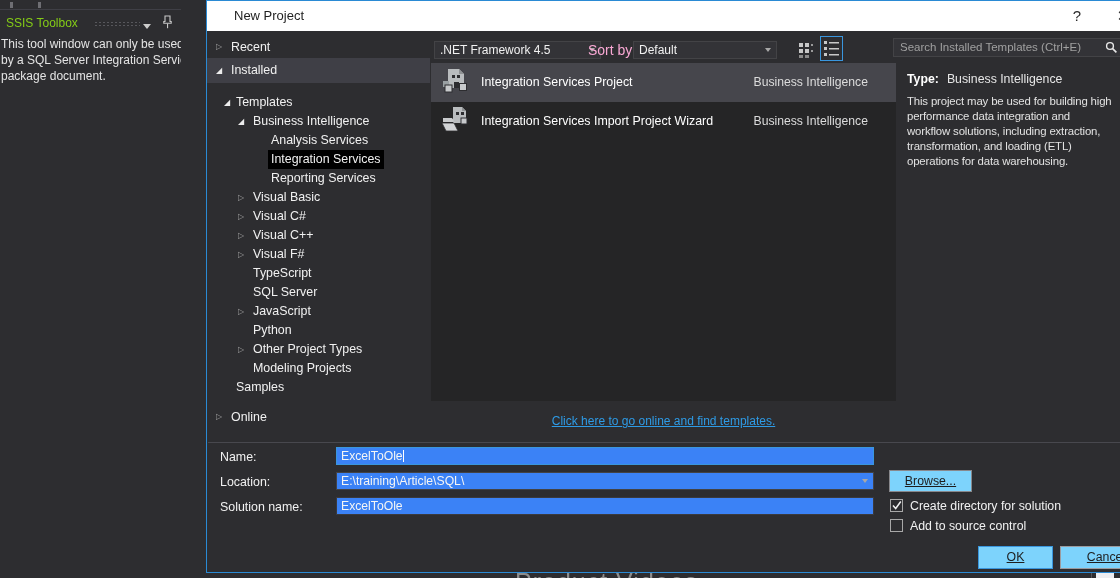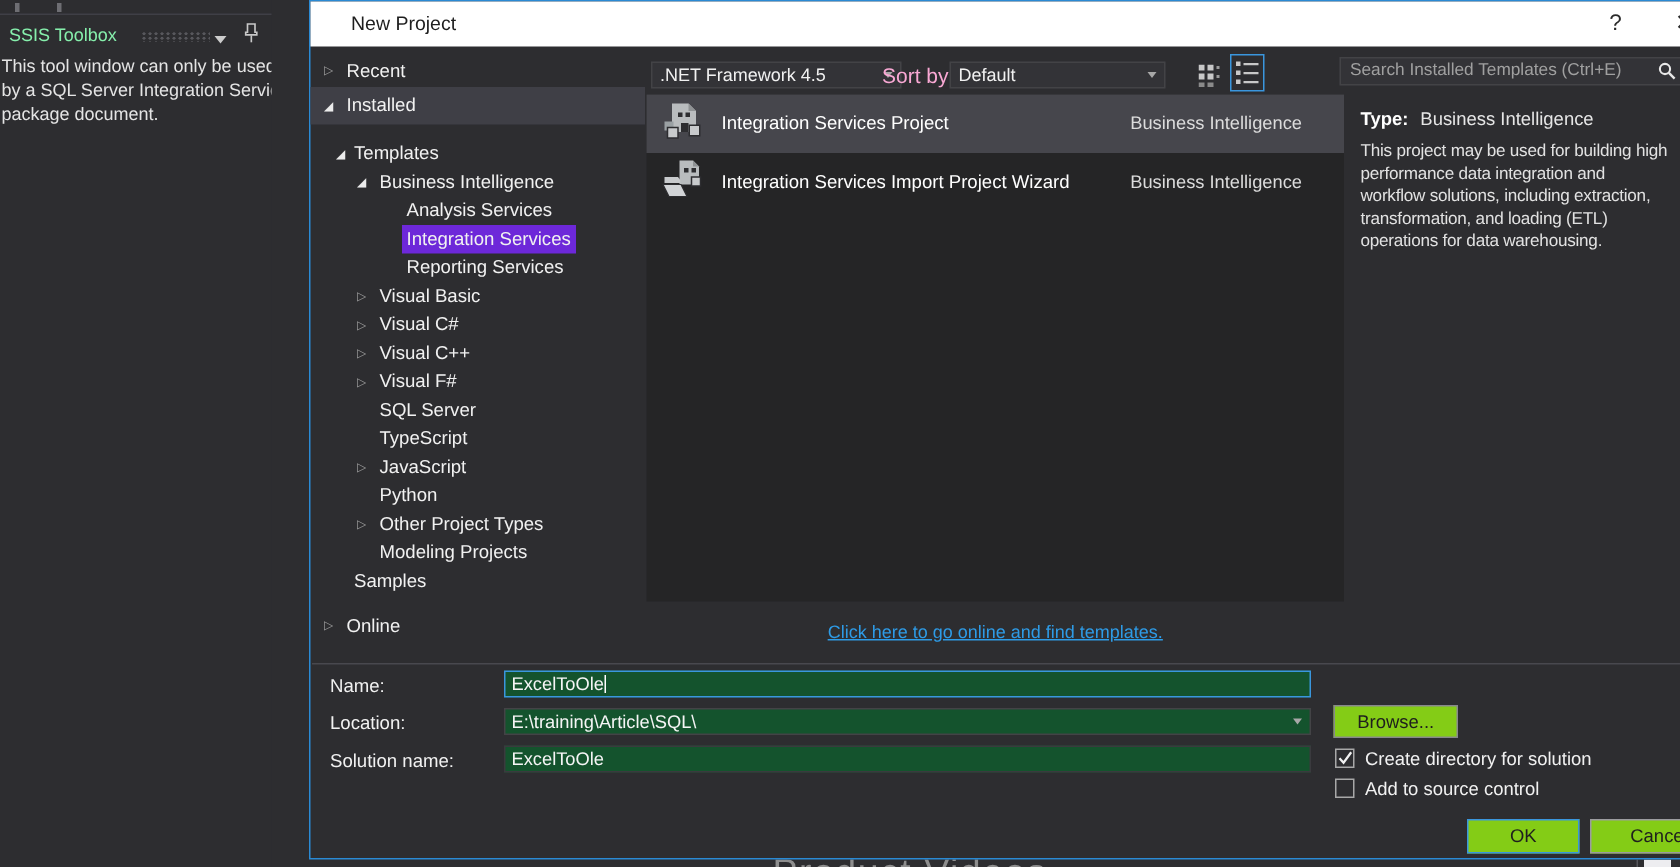--- a/index.html
+++ b/index.html
@@ -3,21 +3,21 @@
 <meta charset="utf-8">
 <style>
   * { margin:0; padding:0; box-sizing:border-box; }
   html,body { width:1120px; height:578px; overflow:hidden; }
   body { position:relative; background:#2d2d30; font-family:"Liberation Sans",sans-serif; font-size:12px; color:#f1f1f1; }
 
   
   #bg-left { position:absolute; left:0; top:0; width:181px; height:578px; background:#2d2d30; }
   .bg-topstrip { position:absolute; left:0; top:0; width:181px; height:10px; border-bottom:1px solid #3f3f46; }
   .bg-mark { position:absolute; top:2px; width:3px; height:6px; background:#6e6e73; }
-  #ssis-title { position:absolute; left:6px; top:16px; font-size:12px; color:#86efac; }
+  #ssis-title { position:absolute; left:6px; top:16px; font-size:12px; color:#84cc16; }
   #ssis-grip { position:absolute; left:94px; top:21px; width:46px; height:7px;
     background-image:radial-gradient(#57575c 1px, transparent 1.2px); background-size:4px 3px; }
   #ssis-chevron { position:absolute; left:143px; top:24px; width:0; height:0;
     border-left:4px solid transparent; border-right:4px solid transparent; border-top:5px solid #cccccc; }
   #ssis-pin { position:absolute; left:162px; top:15px; }
   #ssis-text { position:absolute; left:1px; top:36px; width:180px; overflow:hidden; }
   #ssis-text div { white-space:nowrap; height:16px; line-height:16px; color:#e4e4e4; font-size:12px; }
 
   #product-videos { position:absolute; left:515px; top:568px; font-size:25px; color:#8e8e8e; letter-spacing:1px; }
   #bg-scroll-line { position:absolute; left:1091px; top:573px; width:1px; height:5px; background:#55555a; }
@@ -34,21 +34,21 @@
   #nav { position:absolute; left:0; top:30px; width:223px; height:410px; padding-top:5px; }
   .nav-row { position:relative; height:22px; line-height:22px; }
   .nav-row.selected { height:25px; line-height:25px; background:#3f3f46; }
   .nav-row .arrow { position:absolute; left:9px; top:0; height:100%; display:flex; align-items:center; font-size:8px; }
   .nav-row .lbl { position:absolute; left:24px; font-size:12.4px; }
   #tree { margin-top:10px; }
   .tree-row { position:relative; height:19px; line-height:19px; }
   .tree-row .arrow { position:absolute; top:0; height:19px; display:flex; align-items:center; font-size:8px; }
   .tree-row .lbl { position:absolute; top:0; line-height:19px; font-size:12.4px; white-space:nowrap; }
   .lvl1 .arrow { left:17px; } .lvl2 .arrow { left:31px; } .lvl1 .lbl { left:29px; } .lvl2 .lbl { left:46px; } .lvl3 .lbl { left:64px; }
-  .lbl.sel { left:61px !important; padding:0 3px; background:#6d28d9; }
+  .lbl.sel { left:61px !important; padding:0 3px; background:#000000; }
   .arrow.expanded { color:#ececec; }
   .arrow.collapsed { color:#9e9e9e; }
   #online-row { margin-top:9px; }
 
   
   .combo { position:absolute; height:18px; background:#333337; border:1px solid #434346; color:#f1f1f1; font-size:12px; line-height:16px; padding-left:5px; }
   .combo .carrow { position:absolute; right:5px; top:6px; width:0; height:0; border-left:3.5px solid transparent; border-right:3.5px solid transparent; border-top:4px solid #a8a8a8; }
   #combo-framework { left:227px; top:40px; width:167px; }
   #sortby-label { position:absolute; left:381px; top:40px; line-height:18px; font-size:14px; color:#f9a8d4; }
   #combo-sort { left:426px; top:40px; width:144px; }
@@ -73,28 +73,28 @@
   
   #desc-type { position:absolute; left:700px; top:71px; font-size:12.3px; }
   #desc-type .t { font-weight:bold; color:#ffffff; }
   #desc-type .v { color:#e6e6e6; margin-left:8px; font-weight:normal; }
   #desc-body { position:absolute; left:700px; top:93px; width:245px; font-size:11.4px; line-height:15px; color:#e2e2e2; white-space:pre-line; letter-spacing:-0.15px; }
 
   
   #form-sep { position:absolute; left:1px; top:441px; width:937px; height:1px; background:#48484e; }
   .form-label { position:absolute; left:13px; font-size:12.4px; color:#f1f1f1; line-height:16px; }
   #name-label { top:448px; } #location-label { top:473px; } #solution-label { top:498px; }
-  .field { position:absolute; left:129px; width:538px; height:18px; background:#14532d; color:#f5f5f5; font-size:12.2px; line-height:16px; padding-left:4px; }
+  .field { position:absolute; left:129px; width:538px; height:18px; background:#3b82f6; color:#f5f5f5; font-size:12.2px; line-height:16px; padding-left:4px; }
   #name-input { top:446px; border:1px solid #3a96dd; }
   #location-combo { top:471px; border:1px solid #434346; }
   #solution-input { top:496px; border:1px solid #3a3a3e; }
   .caret { display:inline-block; width:1px; height:12px; background:#ffffff; vertical-align:-2px; }
   #location-combo .carrow { position:absolute; right:5px; top:6px; width:0; height:0; border-left:3.5px solid transparent; border-right:3.5px solid transparent; border-top:4px solid #a8a8a8; }
 
-  .btn { position:absolute; background:#84cc16; color:#1e1e1e; font-size:12.3px; text-align:center; }
+  .btn { position:absolute; background:#7dd3fc; color:#1e1e1e; font-size:12.3px; text-align:center;text-decoration:underline; }
   #browse-btn { left:682px; top:469px; width:83px; height:22px; line-height:20px; border:1px solid #88888c; }
   #ok-btn { left:771px; top:545px; width:75px; height:23px; line-height:21px; border:1px solid #3a96dd; }
   #cancel-btn { left:853px; top:545px; width:92px; height:23px; line-height:21px; border:1px solid #9b9b9f; }
 
   .cb-box { position:absolute; left:683px; width:13px; height:13px; background:#2d2d30; border:1px solid #a8a8a8; }
   #cb1-box { top:498px; } #cb2-box { top:518px; }
   .cb-box svg { position:absolute; left:0; top:0; }
   .cb-label { position:absolute; left:703px; font-size:12.3px; color:#f1f1f1; line-height:15px; }
   #cb1-label { top:498px; } #cb2-label { top:518px; }
 </style>
@@ -168,24 +168,24 @@
         </div>
         <div class="tree-row lvl2">
           <span class="arrow collapsed">▷</span>
           <span class="lbl">Visual C++</span>
         </div>
         <div class="tree-row lvl2">
           <span class="arrow collapsed">▷</span>
           <span class="lbl">Visual F#</span>
         </div>
         <div class="tree-row lvl2">
+          <span class="lbl">TypeScript</span>
+        </div>
+        <div class="tree-row lvl2">
           <span class="lbl">SQL Server</span>
-        </div>
-        <div class="tree-row lvl2">
-          <span class="lbl">TypeScript</span>
         </div>
         <div class="tree-row lvl2">
           <span class="arrow collapsed">▷</span>
           <span class="lbl">JavaScript</span>
         </div>
         <div class="tree-row lvl2">
           <span class="lbl">Python</span>
         </div>
         <div class="tree-row lvl2">
           <span class="arrow collapsed">▷</span>

